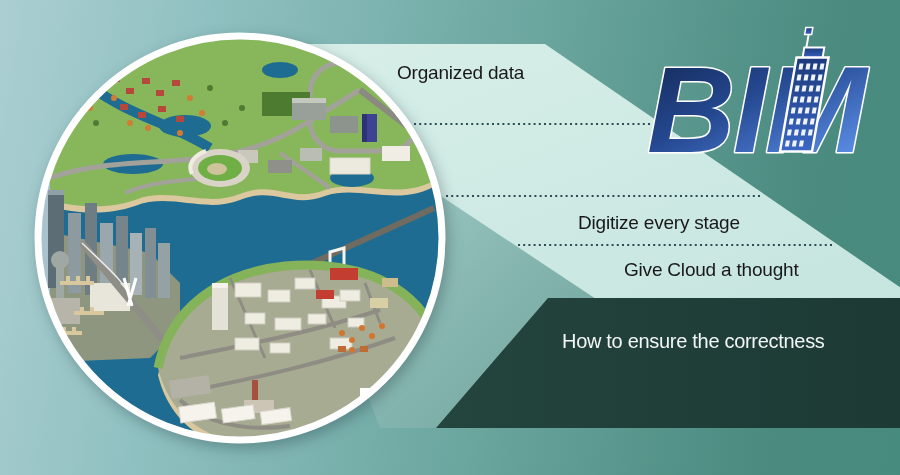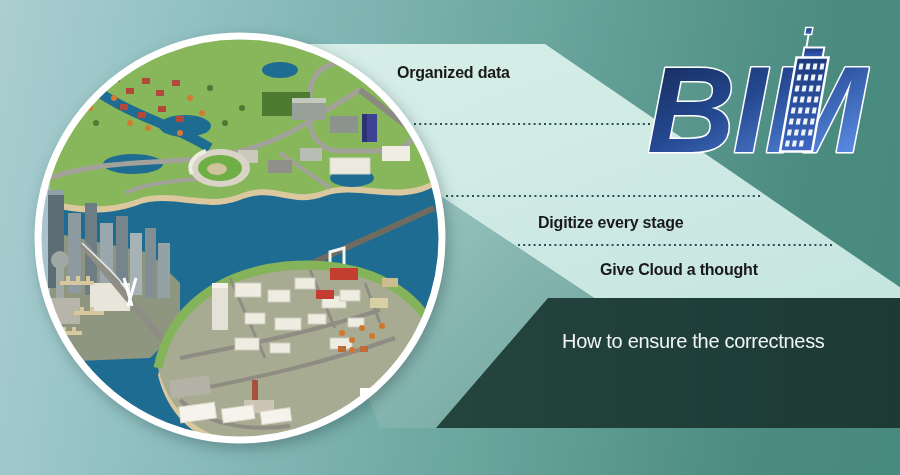--- a/index.html
+++ b/index.html
@@ -4,21 +4,21 @@
 <style>
   html,body{margin:0;padding:0;background:#333;}
   .stage{
     position:relative;width:900px;height:475px;overflow:hidden;
     font-family:"Liberation Sans",sans-serif;
     background:linear-gradient(100deg,#abced1 0%,#8fc0c1 22%,#6ba69f 55%,#4b8b80 85%,#478a7e 100%);
   }
   .abs{position:absolute;}
   svg{display:block;}
   .stage-label{
-    position:absolute;color:#191919;font-weight:700;font-size:16px;
+    position:absolute;color:#191919;font-weight:400;font-size:19px;
     line-height:28px;letter-spacing:-0.2px;white-space:nowrap;
   }
   .banner-text{
     position:absolute;left:562px;top:322px;color:#f2f6f5;font-weight:400;
     font-size:20px;line-height:38px;letter-spacing:-0.3px;white-space:nowrap;
   }
   #city-wrap{filter:drop-shadow(3px 5px 7px rgba(15,40,45,.30));}
 </style>
 </head>
 <body>
@@ -262,24 +262,24 @@
         <rect x="-11" y="-11" width="4" height="6"></rect>
           <rect x="-4" y="-11" width="4" height="6"></rect>
           <rect x="3" y="-11" width="4" height="6"></rect>
       </g>
     </g>
   </svg>
 
   <div class="stage-label" style="left:397px;top:59px">
     <div>Organized data</div>
   </div>
-  <div class="stage-label" style="left:538px;top:209px">
+  <div class="stage-label" style="left:578px;top:209px">
     <div>Digitize every stage</div>
   </div>
-  <div class="stage-label" style="left:600px;top:256px">
+  <div class="stage-label" style="left:624px;top:256px">
     <div>Give Cloud a thought</div>
   </div>
 
   <div class="banner-text">
     <div>How to ensure the correctness</div>
   </div>
 
 </div>
 
 </body></html>

